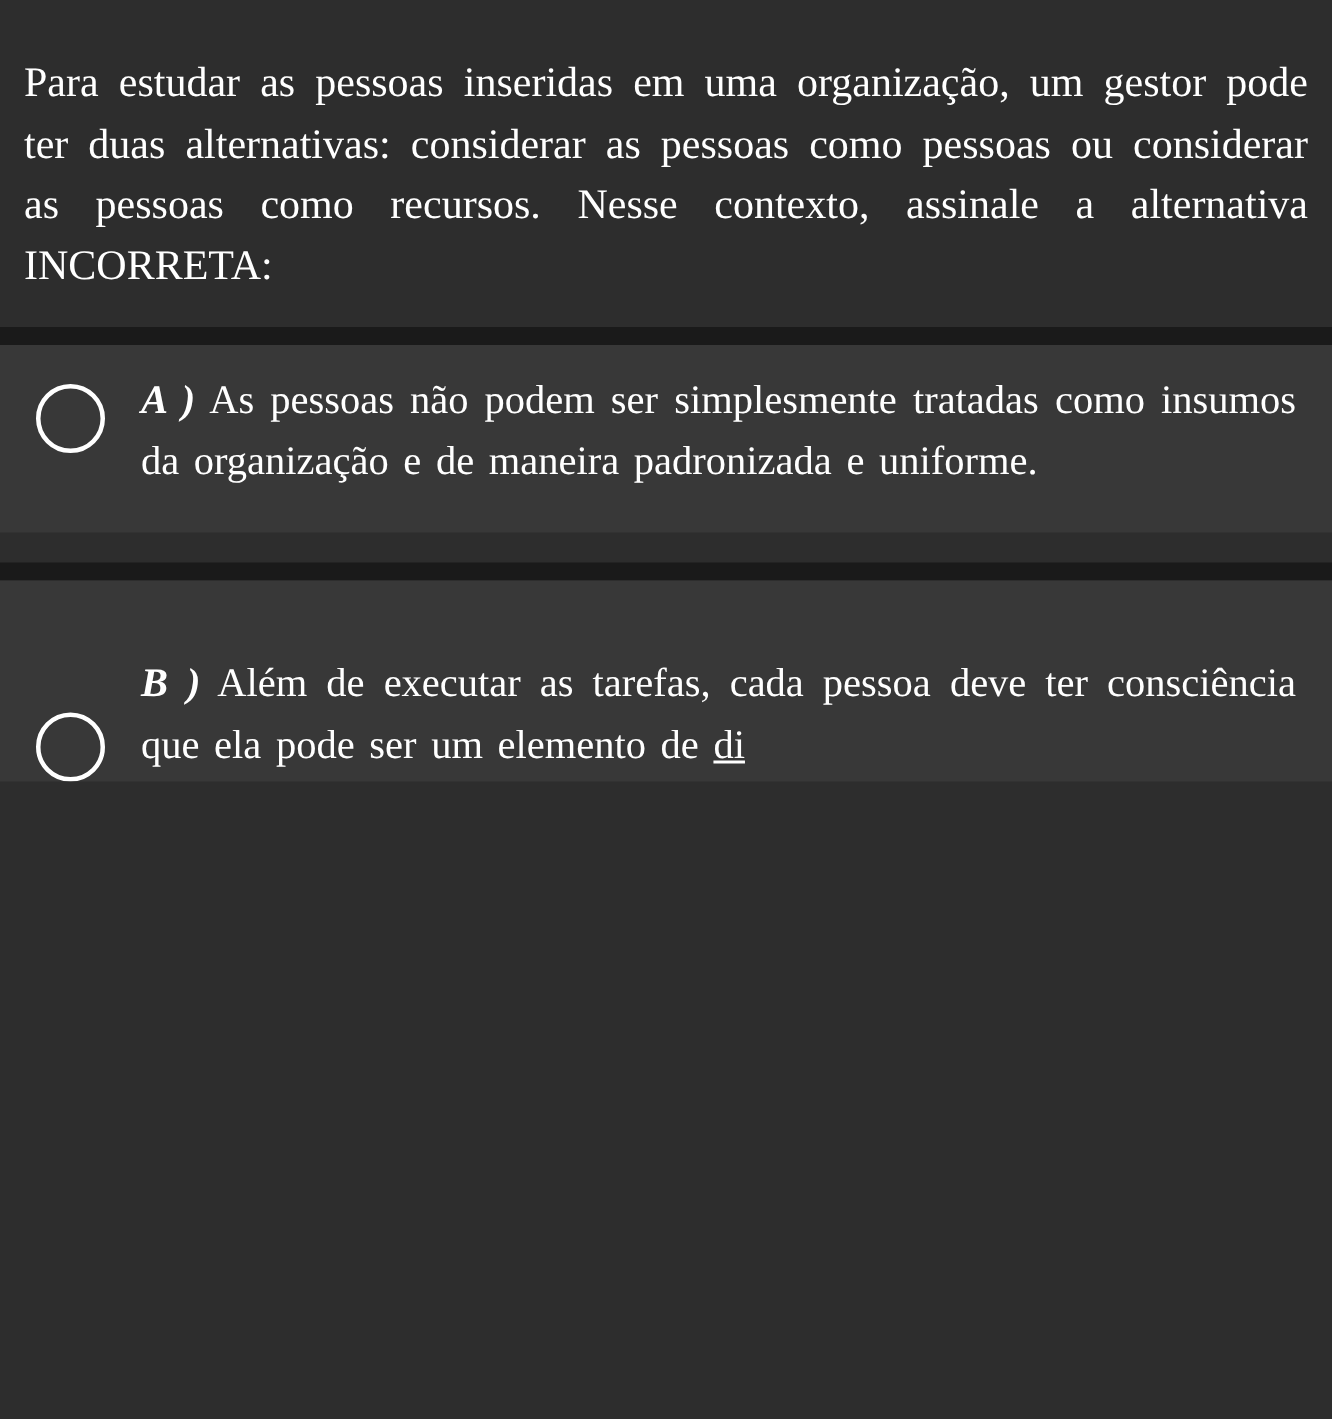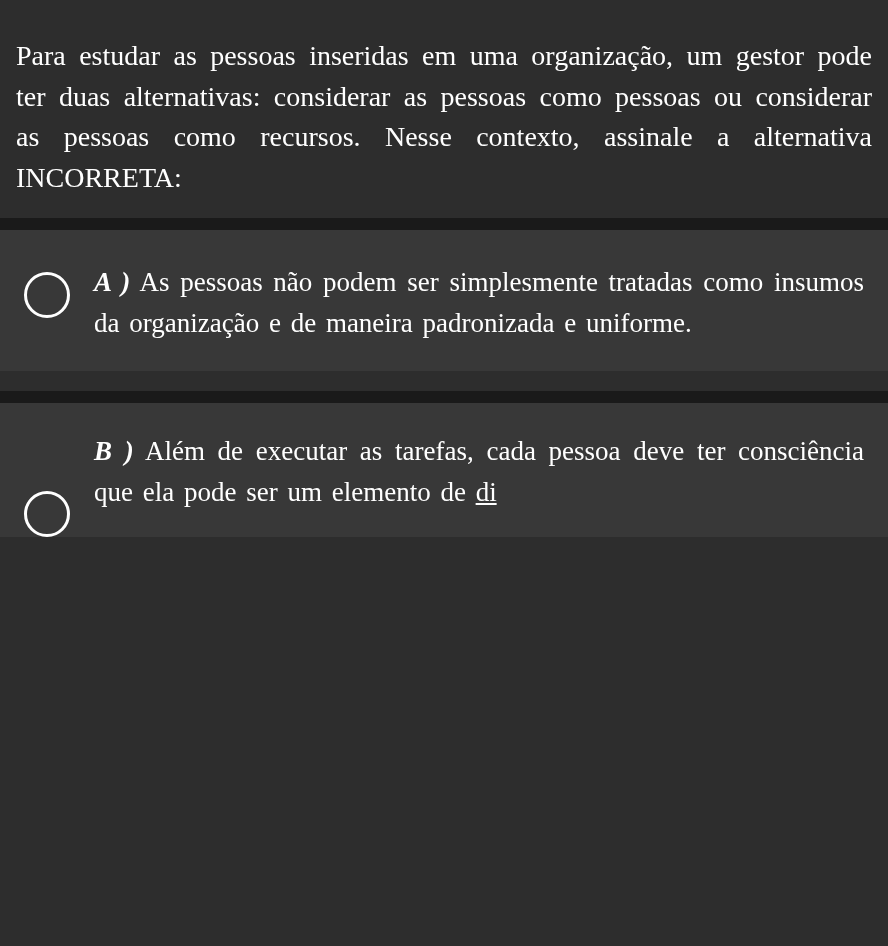--- a/index.html
+++ b/index.html
@@ -36,21 +36,21 @@
       width: 100%;
       height: 12px;
       background-color: #1a1a1a;
       margin-top: 20px;
     }
 
     .answer-option {
       width: 100%;
       background-color: #383838;
       margin-bottom: 3px;
-      padding: 32px 24px 28px 24px;
+      padding: 16px 24px 28px 24px;
       display: flex;
       align-items: flex-start;
       gap: 24px;
       min-height: 80px;
     }
 
     .radio-circle {
       width: 46px;
       height: 46px;
       border-radius: 50%;
@@ -91,20 +91,21 @@
 
     .option-b-text {
       font-size: 27px;
       line-height: 1.5;
       text-align: justify;
       color: #ffffff;
       font-family: 'Georgia', serif;
       flex: 1;
       word-spacing: 3px;
       padding-bottom: 0;
+      margin-top: 20px;
     }
 
     .underline-word {
       text-decoration: underline;
       text-decoration-color: #ffffff;
     }
   </style>
 </head>
 <body>
 

